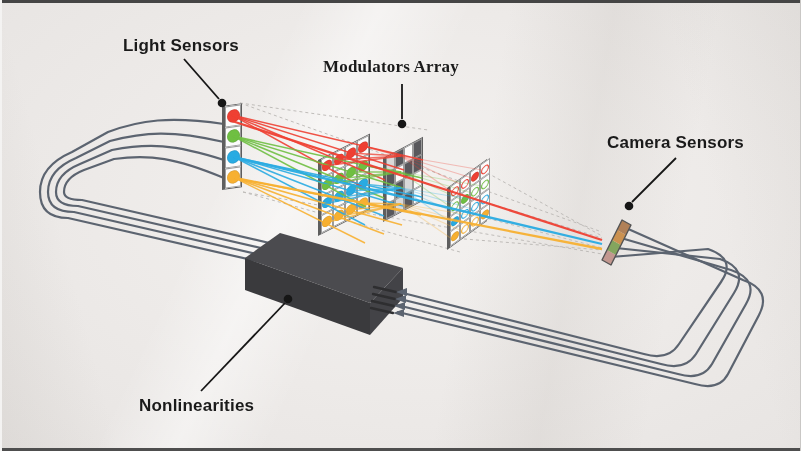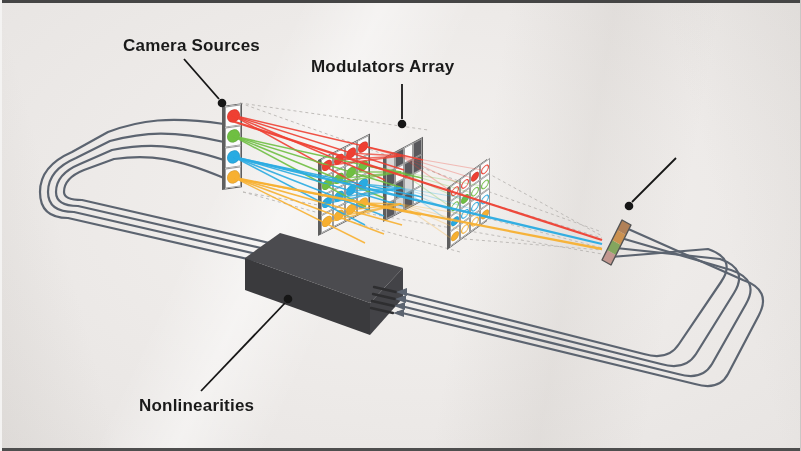--- a/index.html
+++ b/index.html
@@ -324,21 +324,22 @@
       <circle class="ldot" cx="222" cy="103" r="4.3"></circle>
       <line class="leader" x1="402" y1="84" x2="402" y2="119"></line>
       <circle class="ldot" cx="402" cy="124" r="4.3"></circle>
       <line class="leader" x1="676" y1="158" x2="632" y2="202"></line>
       <circle class="ldot" cx="629" cy="206" r="4.3"></circle>
       <line class="leader" x1="201" y1="391" x2="285" y2="303"></line>
       <circle class="ldot" cx="288" cy="299" r="4.3"></circle>
     </g>
   </svg>
 
-  <div class="label" style="left:123px;top:36px;">Camera Sources</div>
-  <div class="label" style="left:311px;top:57px;">Modulators Array</div>
+  <div class="label" style="left:123px;top:36px;">Light Sensors</div>
+  <div class="label" style="left:323px;top:57px;font-family:Liberation Serif, serif;">Modulators Array</div>
+  <div class="label" style="left:607px;top:133px;">Camera Sensors</div>
   <div class="label" style="left:139px;top:396px;">Nonlinearities</div>
 
   <div class="edge-top"></div>
   <div class="edge-bottom"></div>
   <div class="edge-left"></div>
   <div class="edge-right"></div>
 </div>
 
 </body></html>

